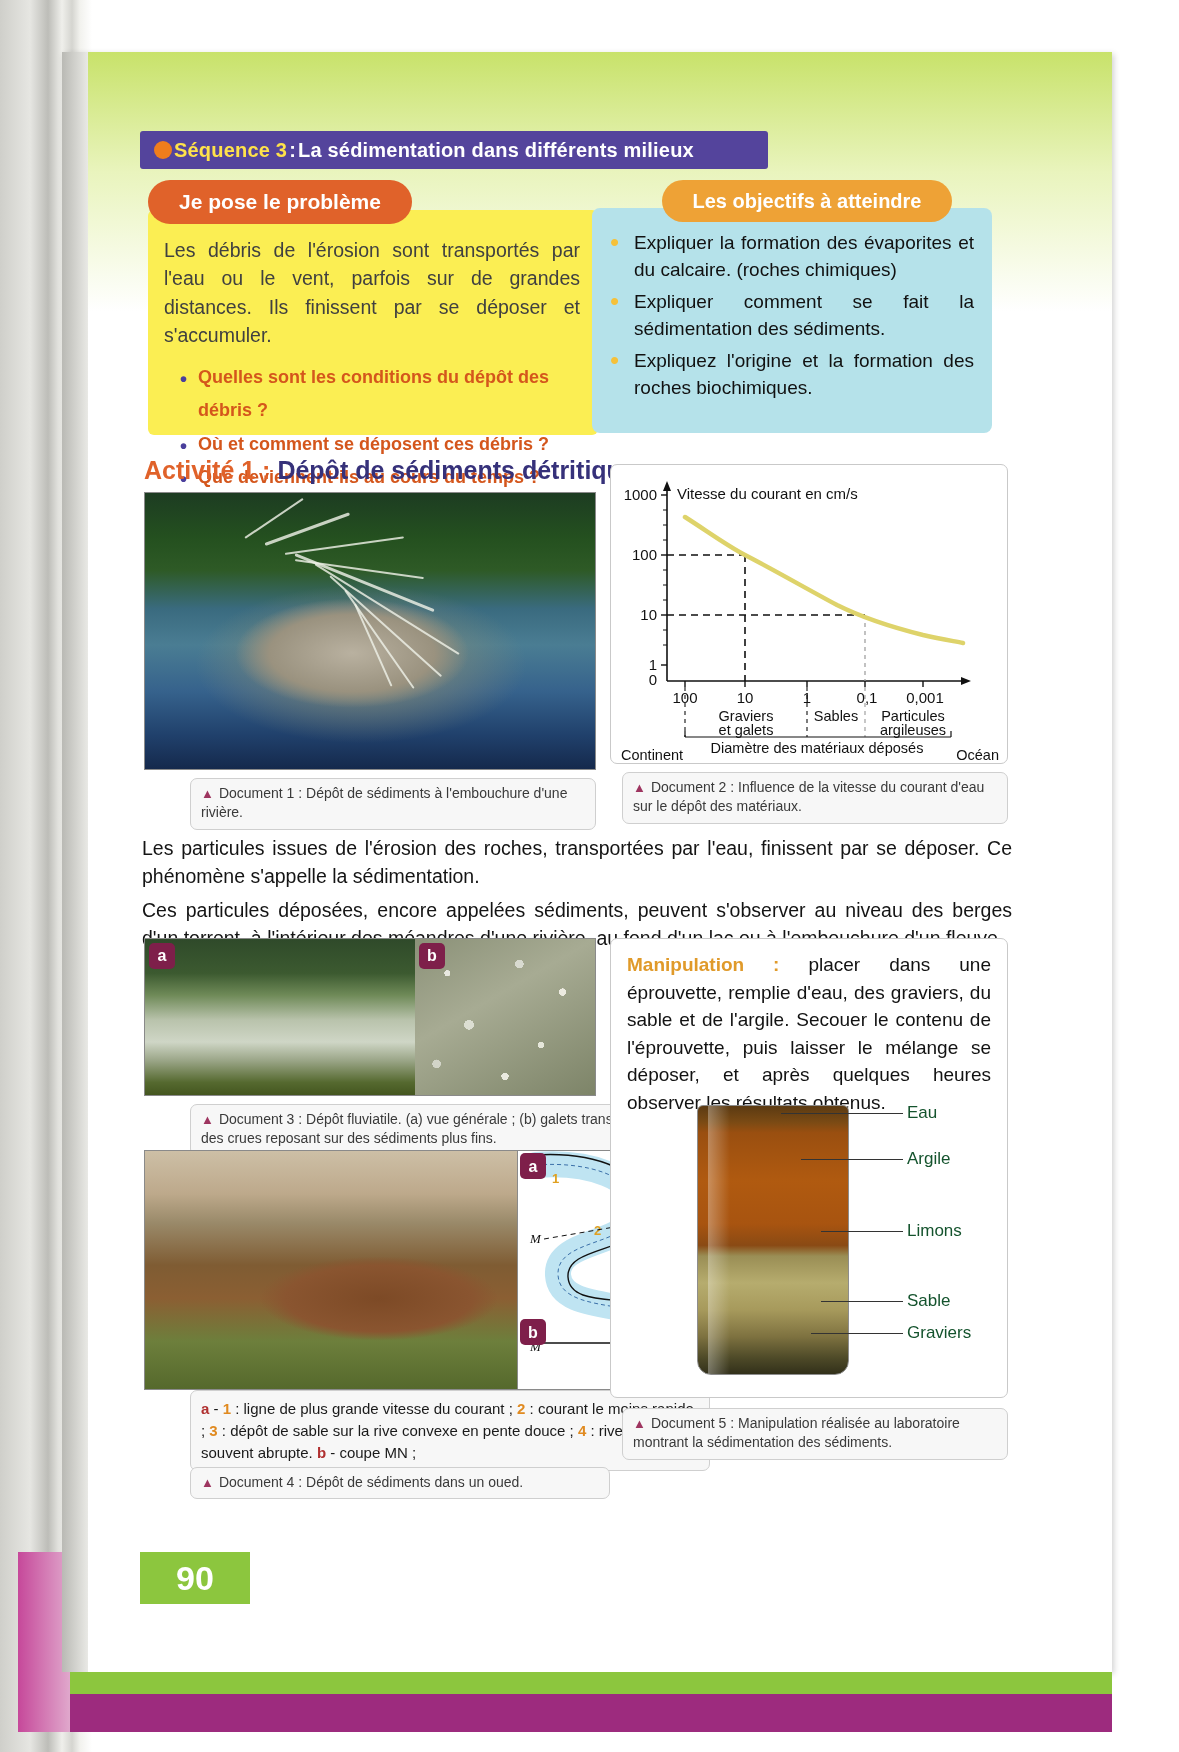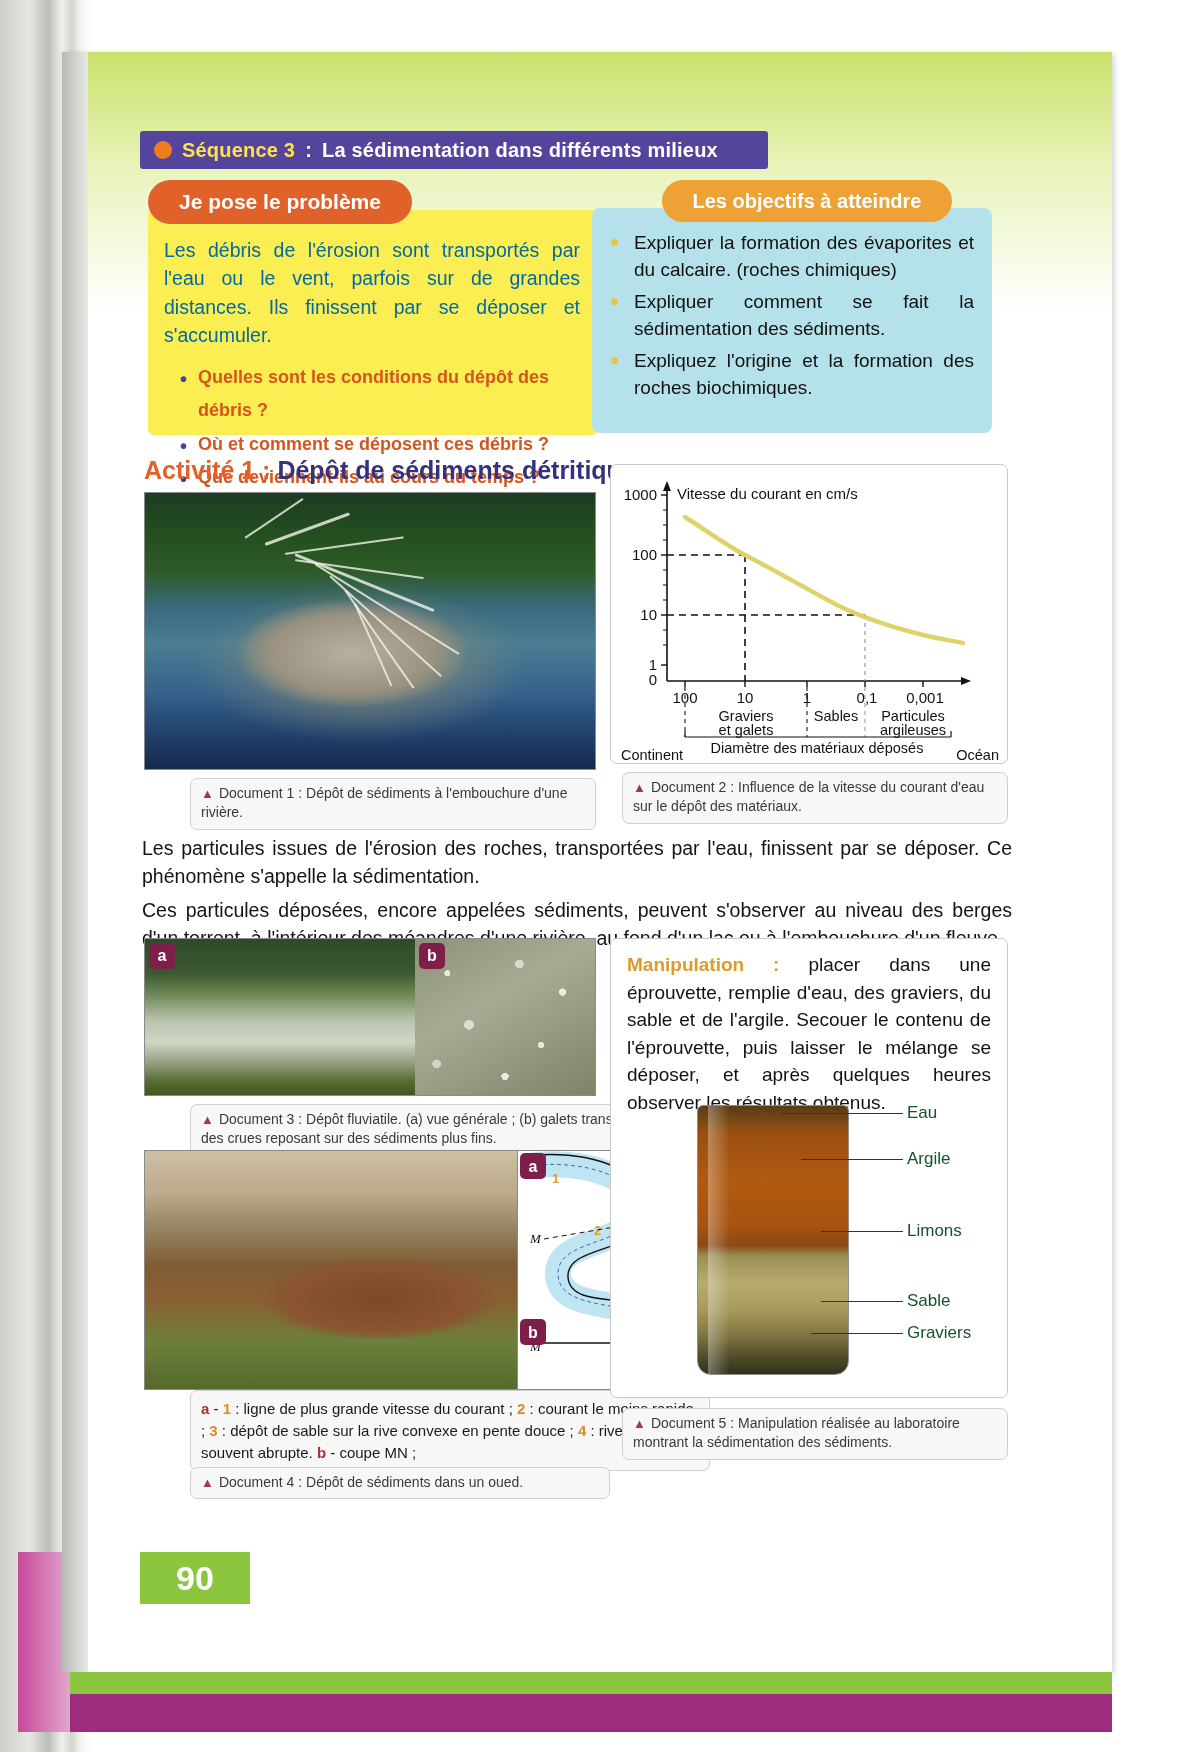--- a/index.html
+++ b/index.html
@@ -44,39 +44,39 @@
     position: absolute;
     left: 62px; top: 52px; width: 1050px; height: 1620px;
     background: linear-gradient(180deg,#c8e26a 0px,#e9f4bd 120px,#ffffff 260px,#ffffff 100%);
     overflow: hidden;
   }
 
   
   .seq-bar {
     position:absolute; left:78px; top:79px; width:628px; height:38px;
     background:#54449c; border-radius:3px;
-    display:flex; align-items:center; padding-left:14px; gap:10px;
+    display:flex; align-items:center; padding-left:14px; gap:2px;
   }
   .seq-dot { width:18px; height:18px; border-radius:50%; background:#f07d1c; flex:none; }
   .seq-num { color:#ffe24a; font-size:20px; font-weight:bold; letter-spacing:.2px; }
   .seq-rest { color:#ffffff; font-size:20px; font-weight:bold; letter-spacing:.2px; }
 
   
   .prob-tab {
     position:absolute; left:86px; top:128px; width:264px; height:44px;
     background:#e0622a; border-radius:22px;
     display:flex; align-items:center; justify-content:center;
   }
   .prob-tab span { color:#fff; font-size:21px; font-weight:bold; }
   .prob-box {
     position:absolute; left:86px; top:158px; width:450px; height:225px;
     background:#fbee53; border-radius:6px; padding:26px 18px 10px 16px;
   }
   .prob-box p {
-    font-size:19.5px; color:#0369a1; line-height:1.45; text-align:justify;
+    font-size:19.5px; color:#404040; line-height:1.45; text-align:justify;
   }
   .prob-q { list-style:none; margin-top:12px; }
   .prob-q li {
     font-size:18px; font-weight:bold; color:#d4561c; line-height:1.85;
     padding-left:34px; position:relative;
   }
   .prob-q li::before {
     content:"•"; position:absolute; left:16px; color:#4a3f9c; font-size:20px;
   }
 

